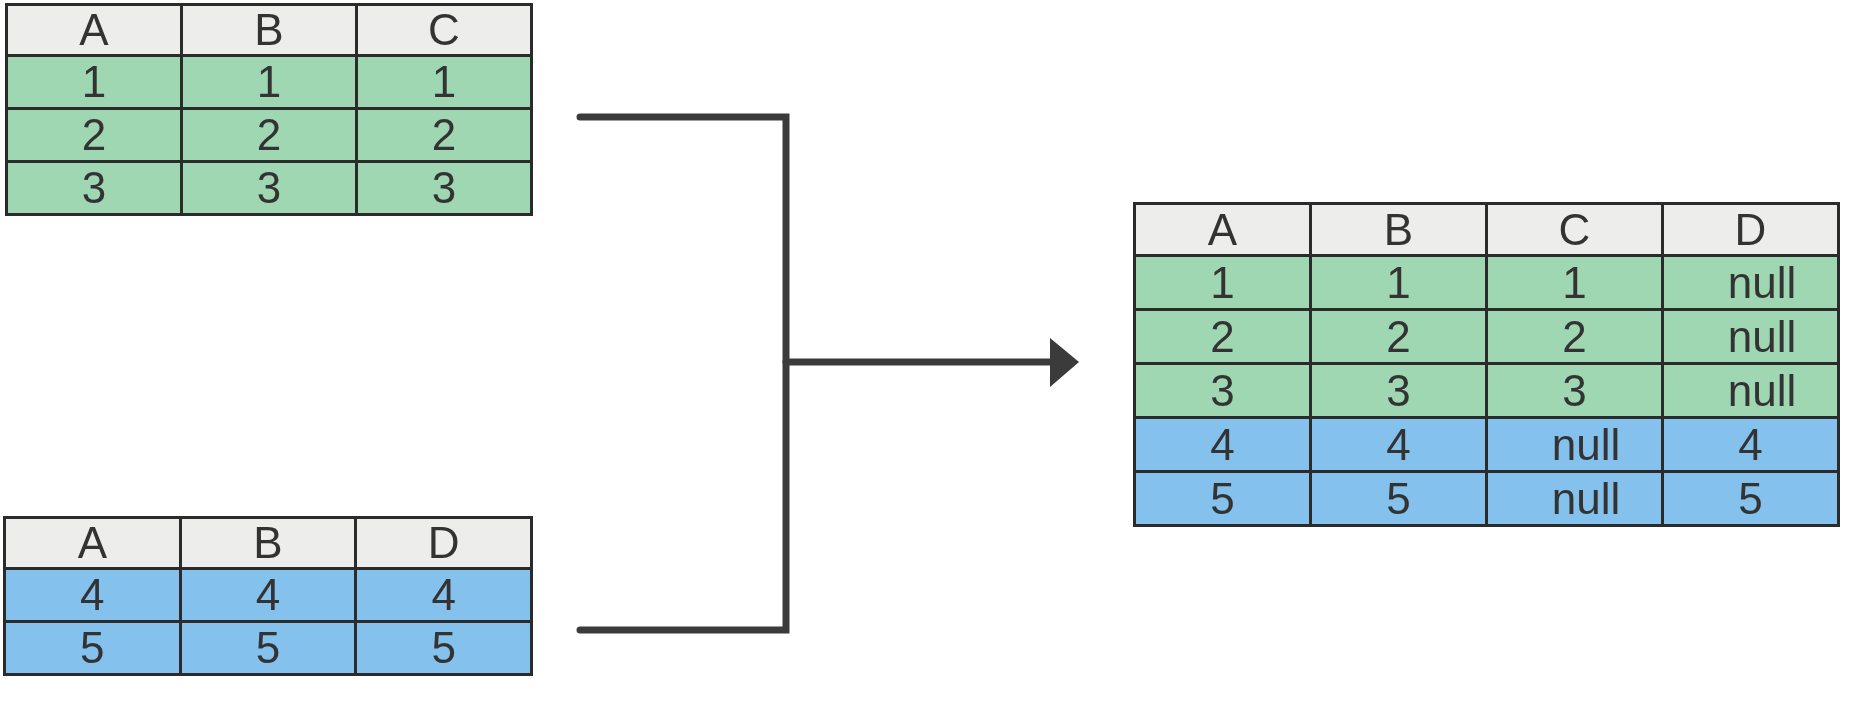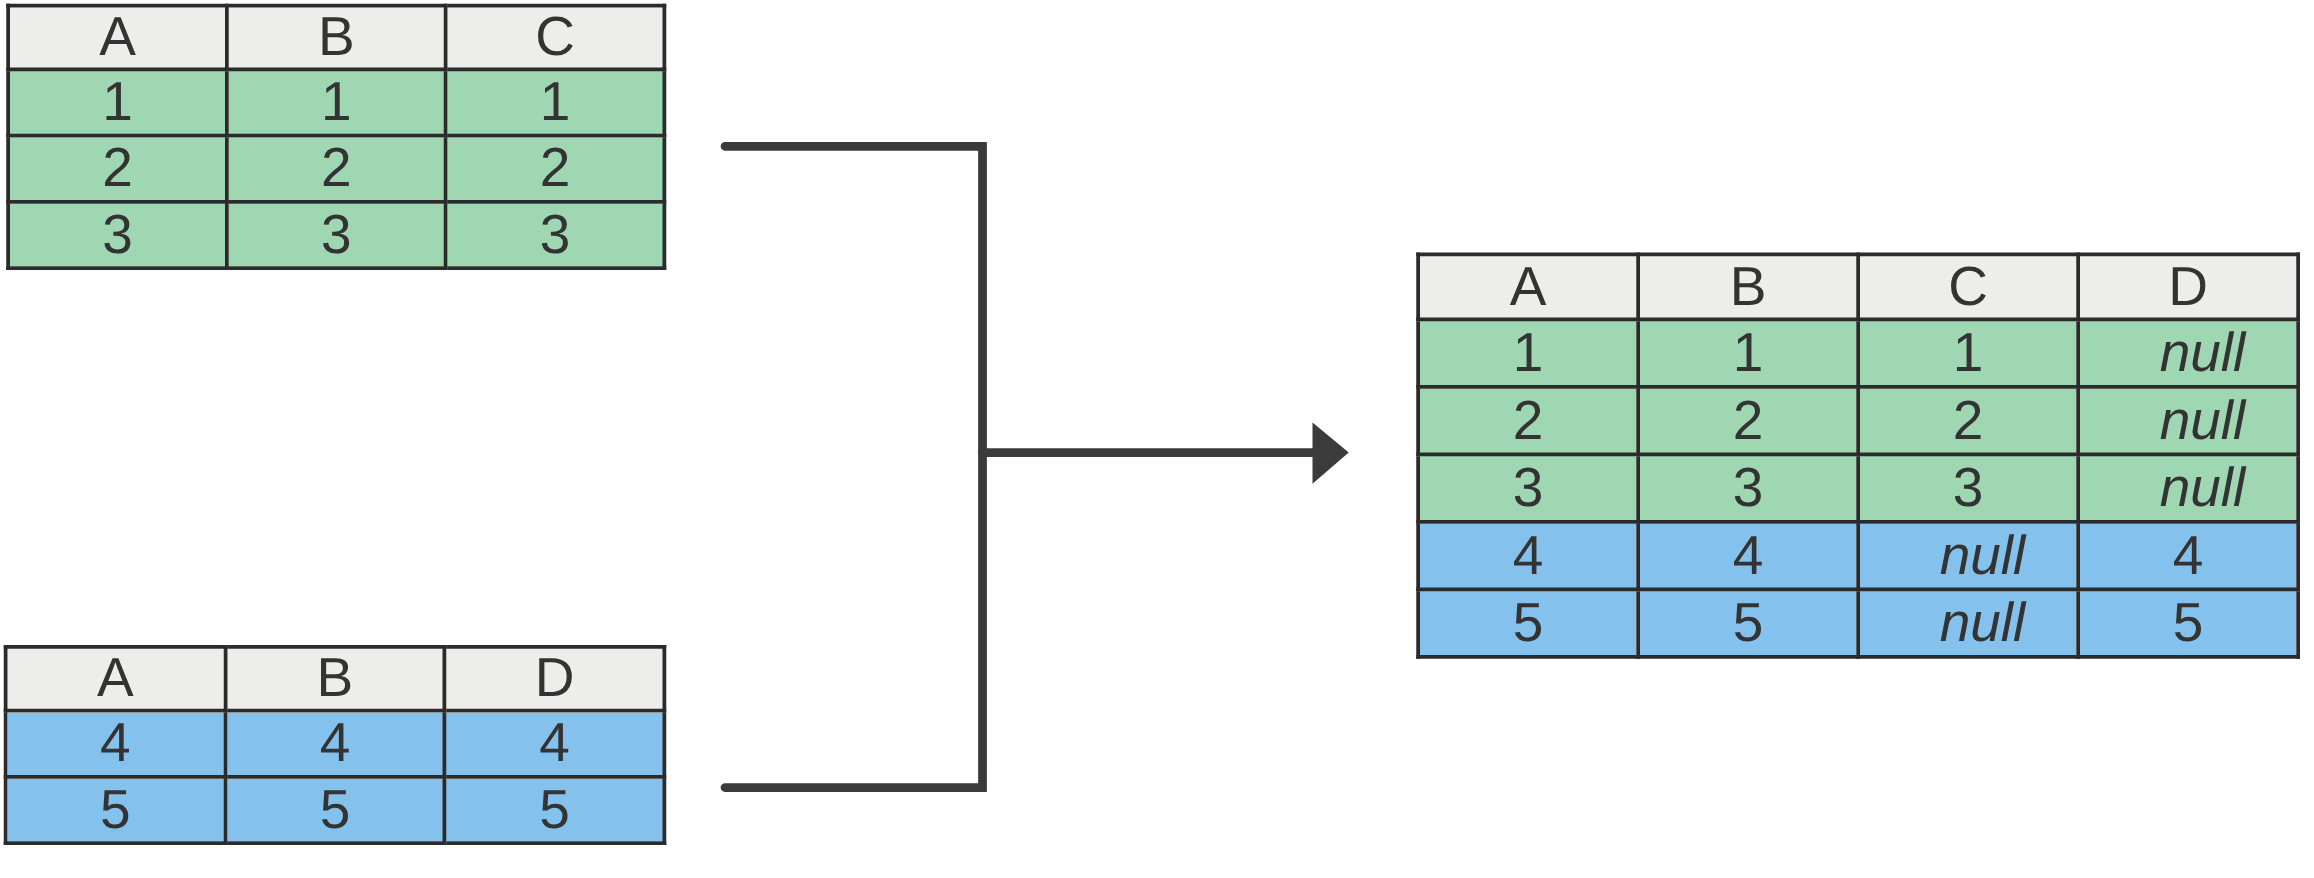--- a/index.html
+++ b/index.html
@@ -45,21 +45,21 @@
     background:var(--header-bg);
     height:51px;
   }
   .tbl td{
     height:53px;
   }
   .tbl-result th{height:52px;}
   .tbl-result td{height:54px;}
   tr.row-green td{background:var(--green-row);}
   tr.row-blue td{background:var(--blue-row);}
-  td.null-val{font-style:italic;padding-left:23px;}
+  td.null-val{padding-left:23px;}
   .connector{
     position:absolute;
     left:0;top:0;
     width:1851px;height:702px;
     pointer-events:none;
   }
   .connector .line{
     stroke:var(--connector);
     stroke-width:7;
     fill:none;

